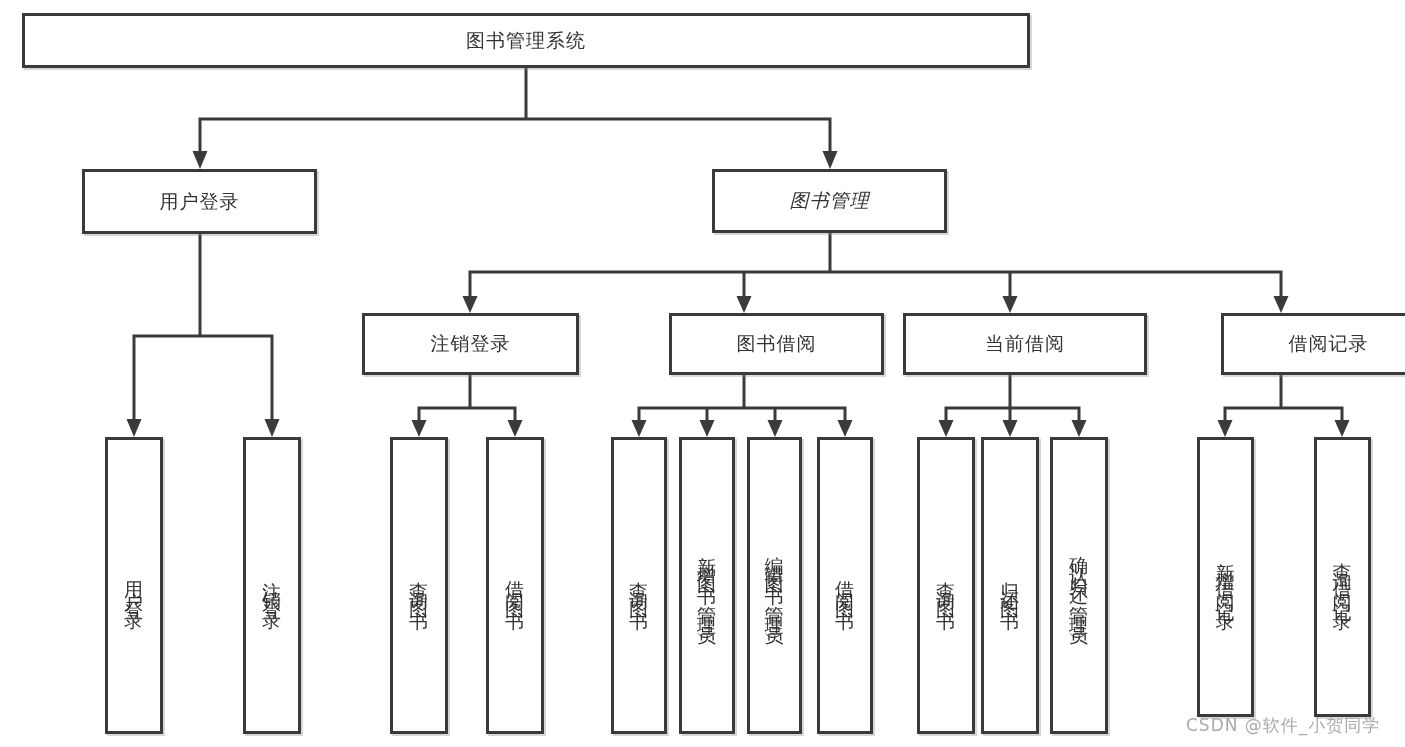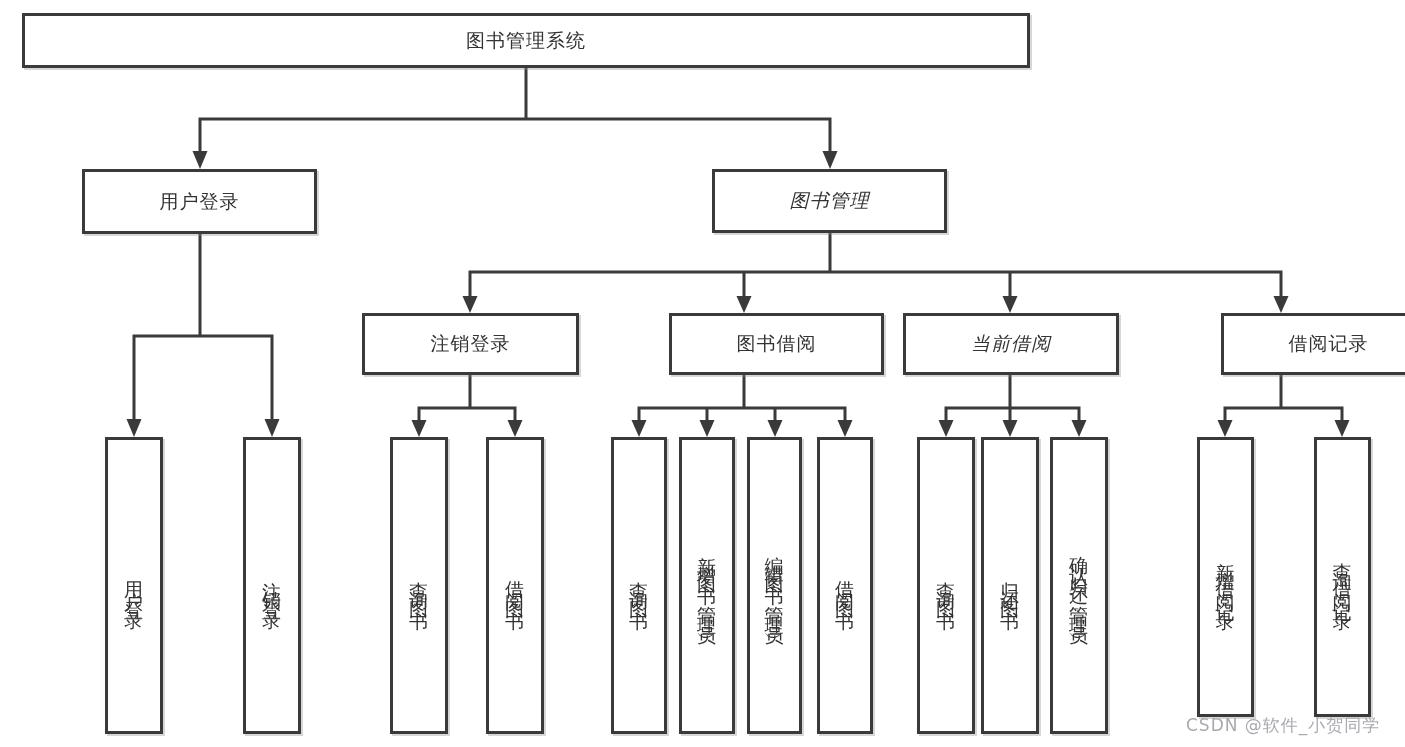--- a/index.html
+++ b/index.html
@@ -129,21 +129,21 @@
   <div class="hbox" style="left:712px; top:169px; width:235px; height:64px;font-style:italic;">
     <span>图书管理</span>
   </div>
 
   <div class="hbox" style="left:362px; top:313px; width:217px; height:62px;">
     <span>注销登录</span>
   </div>
   <div class="hbox" style="left:637px; top:313px; width:215px; height:62px;margin-left:32px;">
     <span>图书借阅</span>
   </div>
-  <div class="hbox" style="left:903px; top:313px; width:216px; height:62px;font-style:italic;">
+  <div class="hbox" style="left:903px; top:313px; width:244px; height:62px;">
     <span>当前借阅</span>
   </div>
   <div class="hbox" style="left:1173px; top:313px; width:215px; height:62px;margin-left:48px;">
     <span>借阅记录</span>
   </div>
 
   <div class="vbox" style="left:105px; top:437px; width:58px; height:297px;">
     <span class="vtext">用户登录</span>
   </div>
   <div class="vbox" style="left:243px; top:437px; width:58px; height:297px;">

